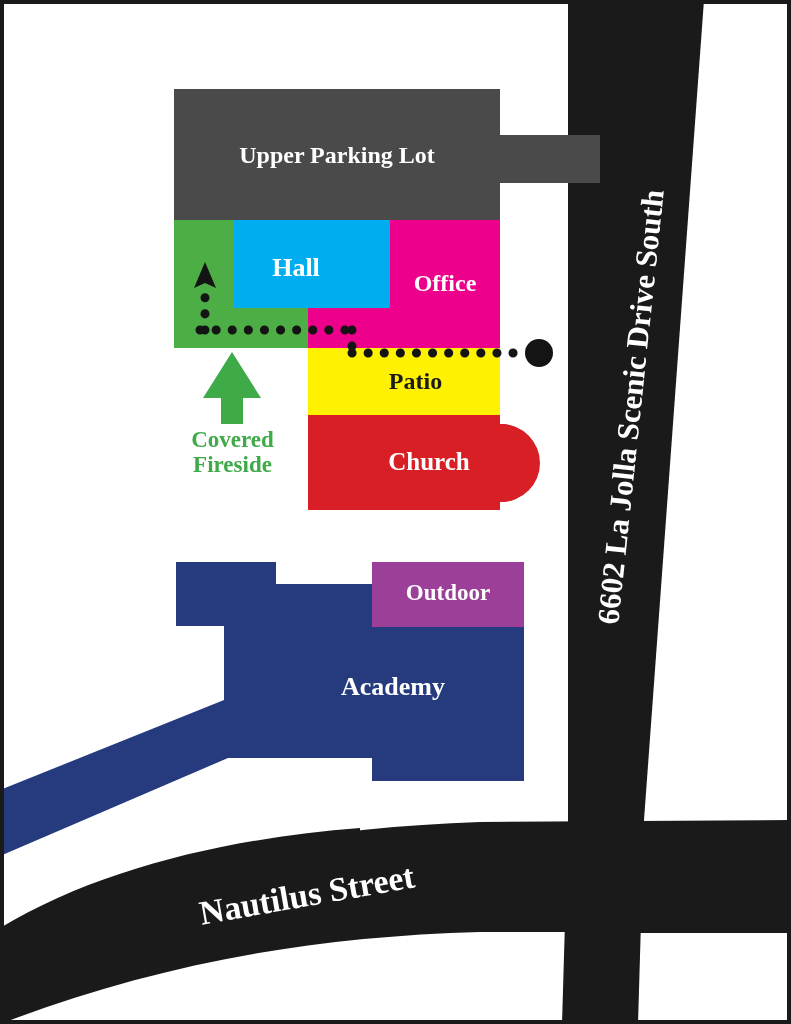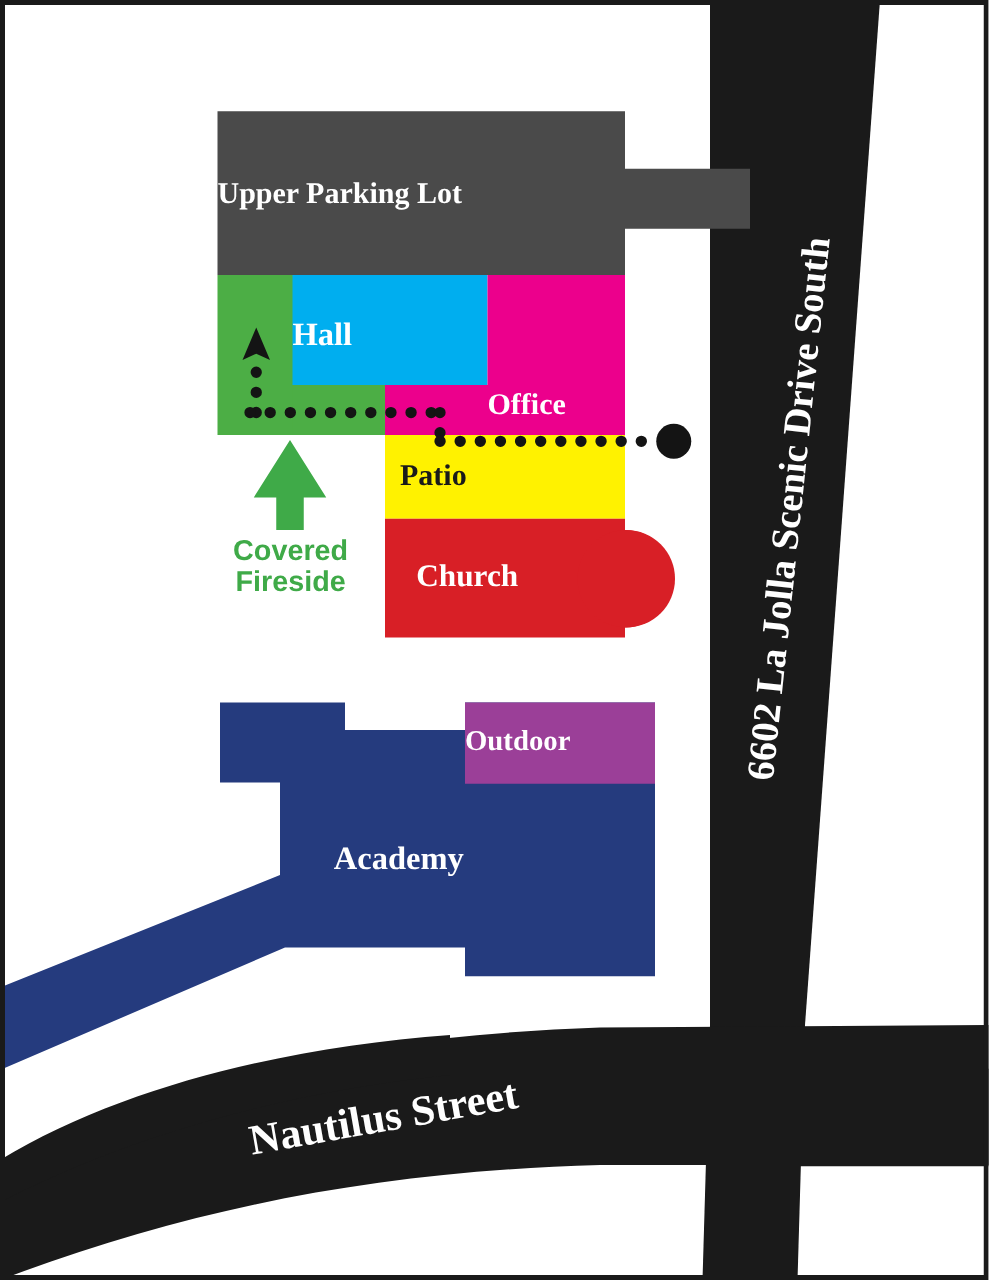--- a/index.html
+++ b/index.html
@@ -31,28 +31,28 @@
   .map-svg {
     position: absolute;
     left: 0; top: 0;
     width: 791px;
     height: 1024px;
   }
   .bldg-label {
     position: absolute;
     font-family: "Liberation Serif", serif;
     font-weight: bold;
-    text-align: left;
+    text-align: center;
     white-space: nowrap;
     z-index: 20;
     pointer-events: none;
   }
   .legend-label {
     position: absolute;
-    font-family: Liberation Sans, sans-serif;
+    font-family: Liberation Serif, serif;
     font-weight: bold;
     text-align: center;
     line-height: 1.08;
     z-index: 20;
   }
   .street-label {
     position: absolute;
     font-family: "Liberation Serif", serif;
     font-weight: bold;
     color: #ffffff;
@@ -122,21 +122,21 @@
 
     <circle cx="539" cy="353" r="14" fill="#141414"></circle>
 
     <polygon points="232,352 261,398 243,398 243,424 221,424 221,398 203,398" fill="#3faa48"></polygon>
   </svg>
 
   <div class="bldg-label" style="left:174px; top:142px; width:326px; color:#ffffff; font-size:24px;">Upper Parking Lot</div>
 
   <div class="bldg-label" style="left:234px; top:253px; width:124px; color:#ffffff; font-size:26px;">Hall</div>
 
-  <div class="bldg-label" style="left:390px; top:270px; width:110px; color:#ffffff; font-size:24px;margin-top:41px;">Office</div>
+  <div class="bldg-label" style="left:390px; top:270px; width:110px; color:#ffffff; font-size:24px;">Office</div>
 
   <div class="bldg-label" style="left:320px; top:368px; width:191px; color:#1a1a1a; font-size:24px;">Patio</div>
 
   <div class="bldg-label" style="left:308px; top:448px; width:192px; color:#ffffff; font-size:25px;margin-left:25px;">Church</div>
 
   <div class="bldg-label" style="left:372px; top:580px; width:152px; color:#ffffff; font-size:23px;">Outdoor</div>
 
   <div class="bldg-label" style="left:267px; top:672px; width:252px; color:#ffffff; font-size:26px;">Academy</div>
 
   <div class="legend-label" style="left:160px; top:428px; width:145px; color:#3faa48; font-size:23px;">

